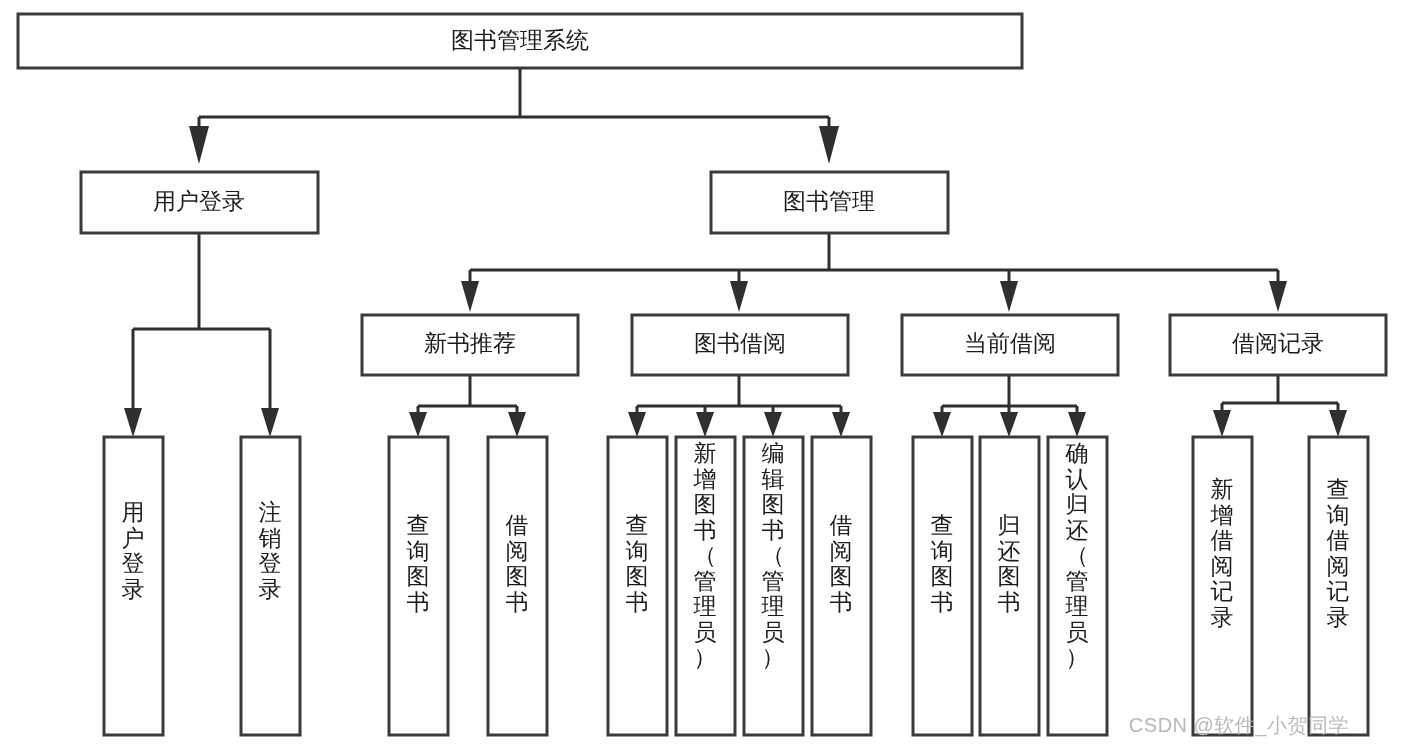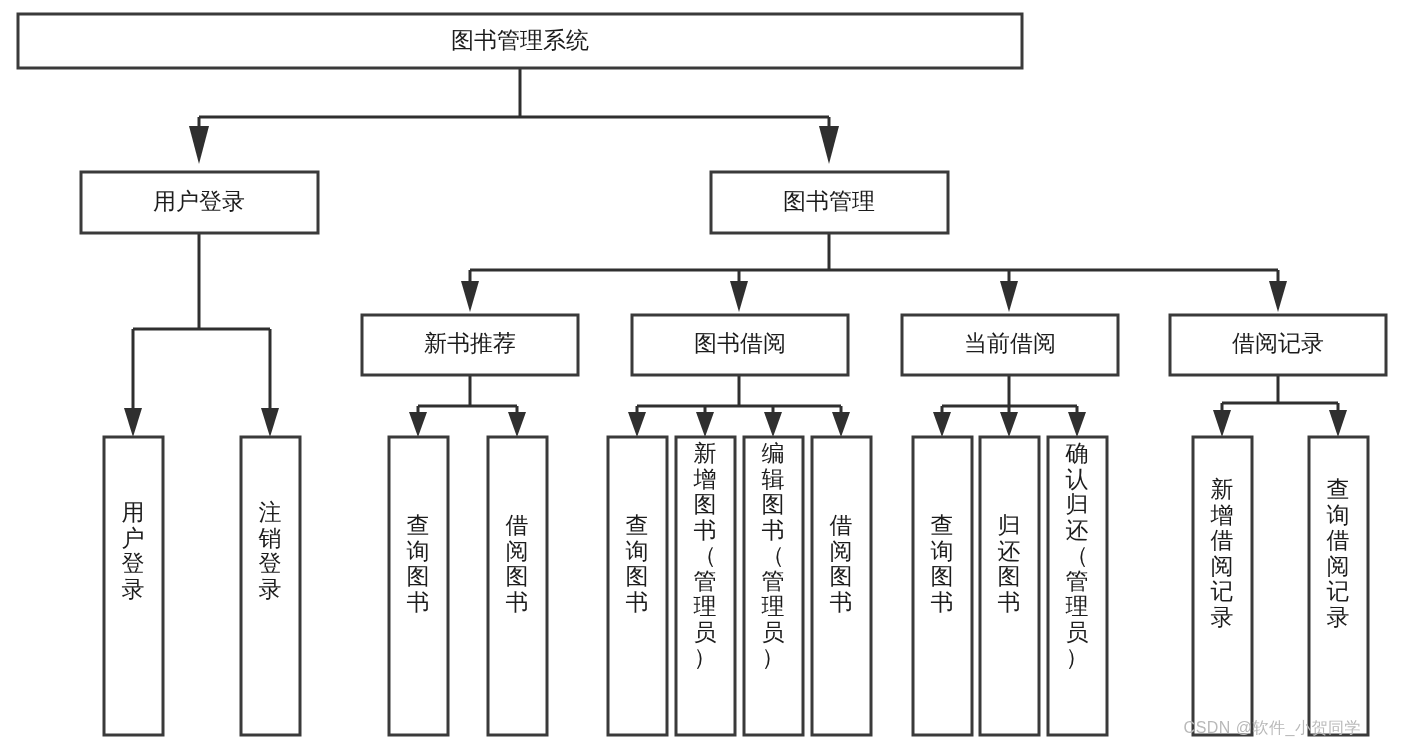--- a/index.html
+++ b/index.html
@@ -11,21 +11,20 @@
     width: 1405px;
     height: 747px;
     font-family: "Liberation Sans", "DejaVu Sans", sans-serif;
     overflow: hidden;
     position: relative;
   }
   #diagram-root {
     position: relative;
     width: 1357px;
     height: 747px;
-    padding-left: 12px;
   }
   svg.flow {
     position: absolute;
     left: 0;
     top: 0;
     width: 1405px;
     height: 747px;
     display: block;
   }
   .node-box {
@@ -54,21 +53,21 @@
     font-family: "Liberation Sans", "DejaVu Sans", sans-serif;
     font-size: 23px;
     fill: #1c1c1c;
     text-anchor: middle;
   }
   .watermark {
     position: absolute;
     right: 8px;
     bottom: 8px;
     font-family: "Liberation Sans", "DejaVu Sans", sans-serif;
-    font-size: 16px;
+    font-size: 20px;
     color: #b9b9b9;
     letter-spacing: 0.5px;
     white-space: nowrap;
     user-select: none;
   }
 </style>
 </head>
 <body>
 
 <div id="diagram-root">

